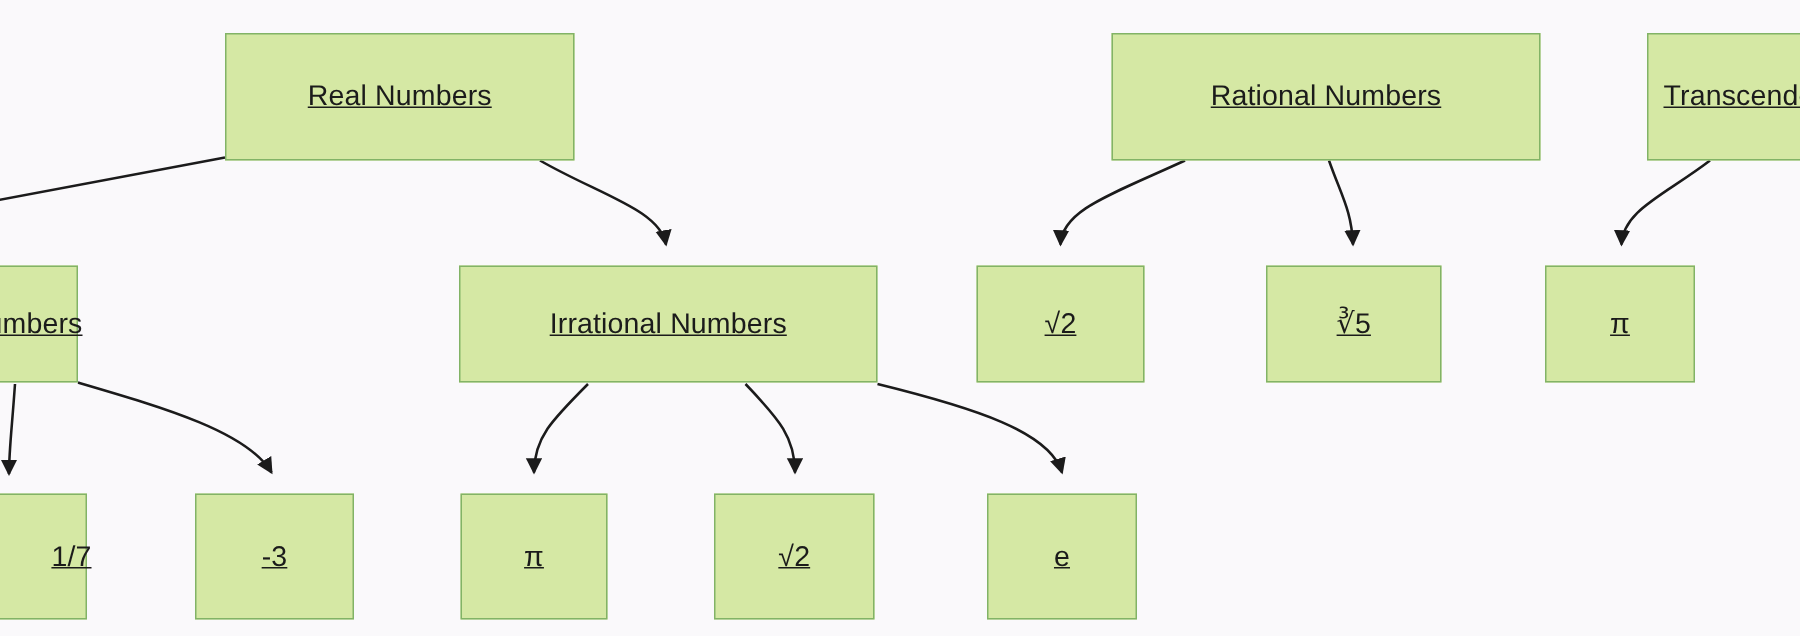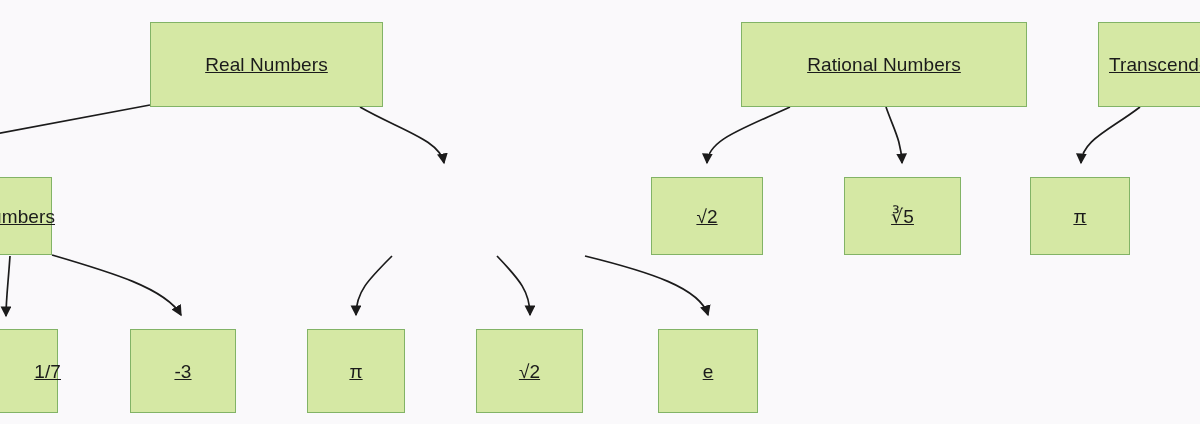--- a/index.html
+++ b/index.html
@@ -73,20 +73,23 @@
   </div>
 
   <div class="node clip-right" style="left:1098px;top:22px;width:230px;height:85px;">
     <span class="lbl">Transcendental Numbers</span>
   </div>
 
   <div class="node clip-left" style="left:-180px;top:177px;width:232px;height:78px;">
     <span class="lbl">Rational Numbers</span>
   </div>
 
+  <div class="node" style="left:306px;top:177px;width:279px;height:78px;">
+    <span class="lbl">Irrational Numbers</span>
+  </div>
 
   <div class="node leaf" style="left:651px;top:177px;width:112px;height:78px;">
     <span class="lbl">√2</span>
   </div>
 
   <div class="node leaf" style="left:844px;top:177px;width:117px;height:78px;">
     <span class="lbl">∛5</span>
   </div>
 
   <div class="node leaf" style="left:1030px;top:177px;width:100px;height:78px;">

